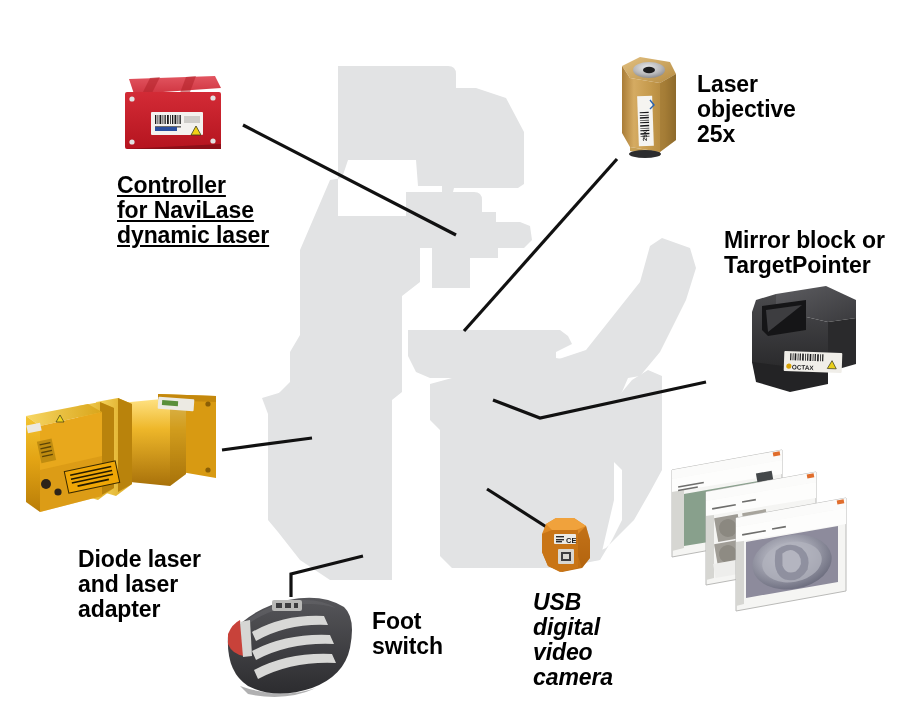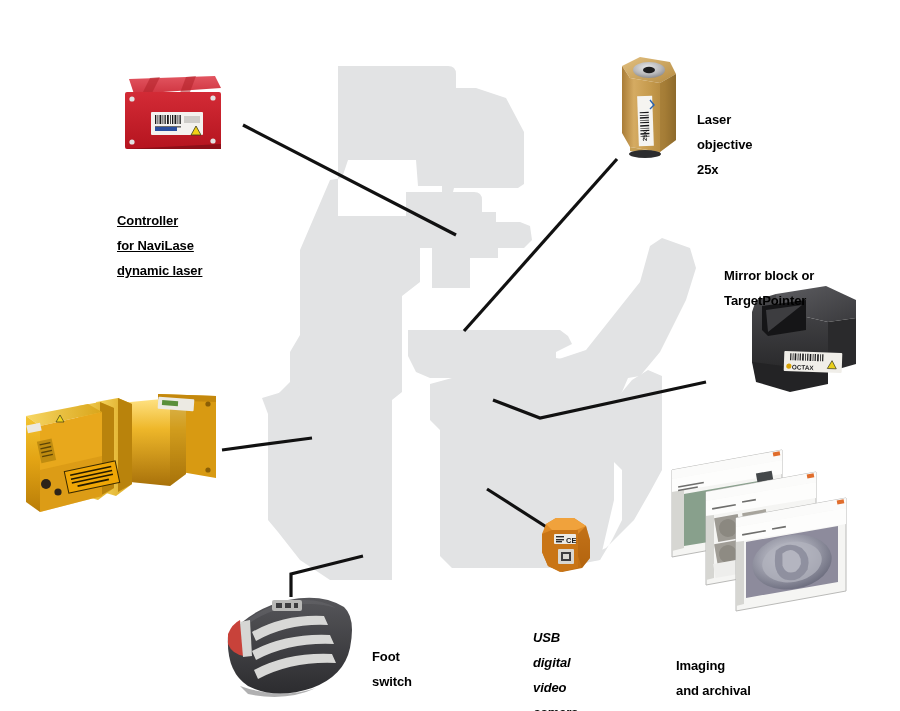--- a/index.html
+++ b/index.html
@@ -22,26 +22,25 @@
     position: absolute;
     left: 0;
     top: 0;
     width: 900px;
     height: 711px;
   }
   .callout-label {
     position: absolute;
     font-family: "Liberation Sans", sans-serif;
     font-weight: bold;
-    font-size: 13px;
+    font-size: 23px;
     line-height: 25px;
     color: #000000;
     white-space: pre-line;
     letter-spacing: -0.1px;
-    margin-top: 35px;
   }
 </style>
 </head>
 <body>
 
 <div id="stage">
 
   <svg class="svg-layer" viewBox="0 0 900 711">
     <defs>
       <linearGradient id="gRedTop" x1="0" y1="0" x2="0" y2="1">
@@ -482,26 +481,26 @@
 for NaviLase
 dynamic laser</div>
 
   <div class="callout-label" style="left:697px; top:72px;">Laser
 objective
 25x</div>
 
   <div class="callout-label" style="left:724px; top:228px;">Mirror block or
 TargetPointer</div>
 
+  <div class="callout-label" style="left:78px; top:547px;">Diode laser
+and laser
+adapter</div>
 
   <div class="callout-label" style="left:372px; top:609px;">Foot
 switch</div>
 
   <div class="callout-label" style="left:533px; top:590px;font-style:italic;">USB
 digital
 video
 camera</div>
 
-  <div class="callout-label" style="left:676px; top:618px;">Imaging
-and archival
-software</div>
 
 </div>
 
 </body></html>

